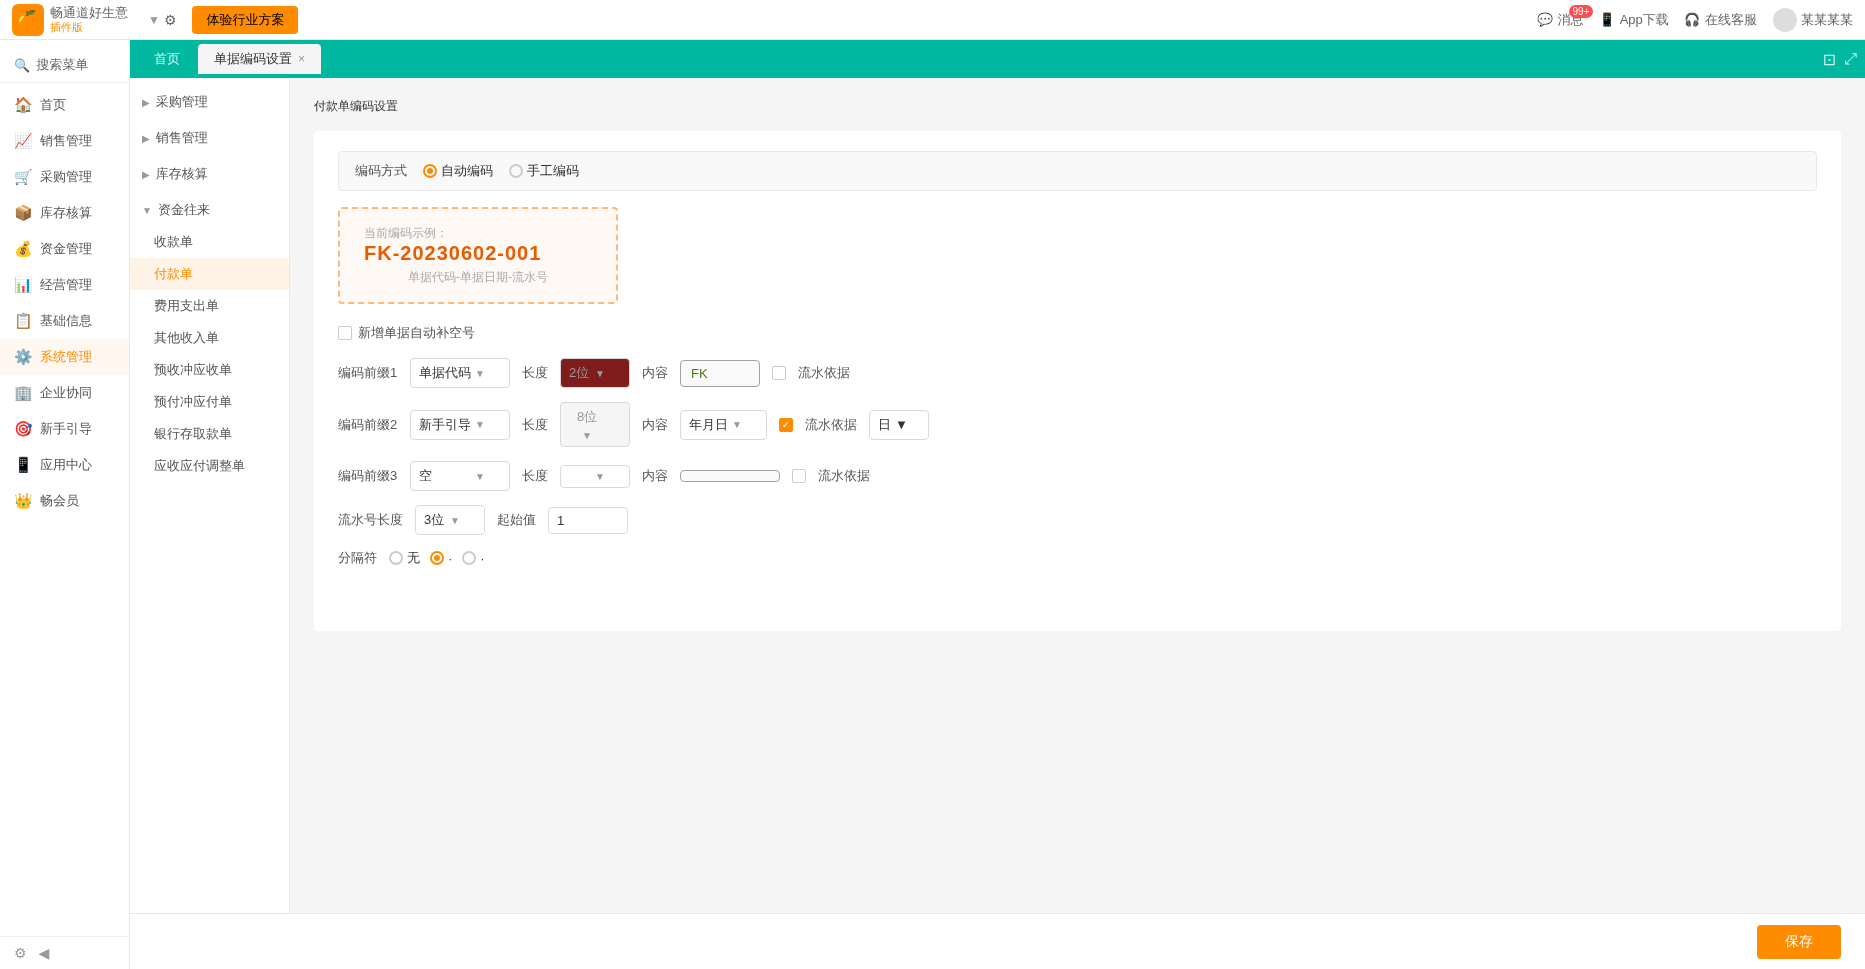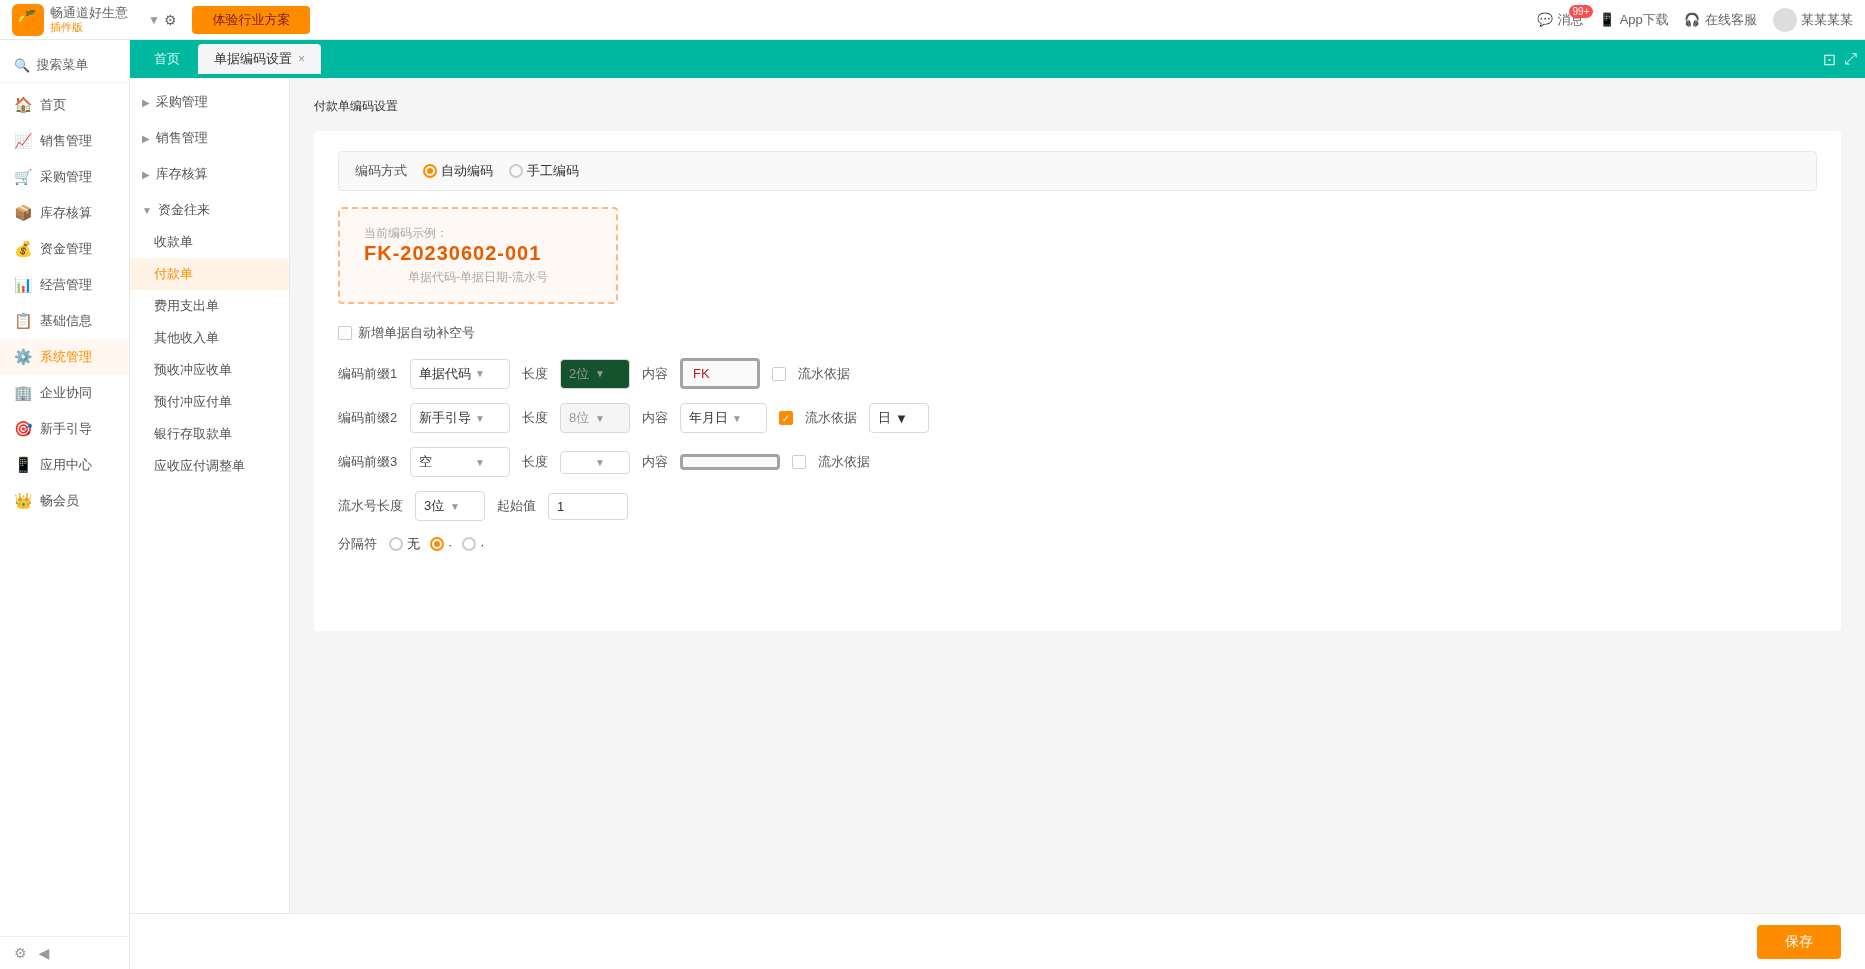--- a/index.html
+++ b/index.html
@@ -20,24 +20,24 @@
     .top-bar-left { display: flex; align-items: center; gap: 8px; flex: 1; }
     .top-bar-brand { display: flex; align-items: center; gap: 6px; }
     .brand-icon { width: 32px; height: 32px; background: #ff8c00; border-radius: 6px; display: flex; align-items: center; justify-content: center; color: white; font-size: 18px; }
     .brand-text { font-size: 13px; color: #666; line-height: 1.2; }
     .brand-sub { font-size: 11px; color: #ff8c00; }
     .top-bar-nav { display: flex; align-items: center; gap: 4px; margin-left: 12px; }
     .nav-arrow { color: #999; font-size: 12px; cursor: pointer; }
     .nav-gear { color: #666; font-size: 14px; cursor: pointer; }
     .trial-btn {
       background: #ff8c00;
-      color: #7f1d1d;
+      color: #000000;
       border: none;
       border-radius: 4px;
-      padding: 5px 20px;
+      padding: 5px 14px;
       font-size: 13px;
       cursor: pointer;
       margin-left: 8px;
     }
     .top-bar-right { display: flex; align-items: center; gap: 16px; }
     .top-right-item { display: flex; align-items: center; gap: 4px; font-size: 13px; color: #666; cursor: pointer; position: relative; }
     .badge {
       background: #ff4d4f;
       color: white;
       border-radius: 8px;
@@ -273,25 +273,25 @@
       min-width: 100px;
       display: flex;
       align-items: center;
       justify-content: space-between;
       gap: 4px;
     }
     .select-arrow { color: #999; font-size: 10px; }
     .length-label { font-size: 13px; color: #555; }
     .content-label { font-size: 13px; color: #555; }
     .content-value {
-      border: 3px solid #a3a3a3;
+      border: 1px solid #a3a3a3;
       border-radius: 4px;
       padding: 5px 10px;
       font-size: 13px;
-      color: #b91c1c;
+      color: #4d7c0f;
       min-width: 80px;
       background: #fafafa;
     }
     .checkbox-inline {
       width: 14px; height: 14px;
       border: 1px solid #ccc;
       border-radius: 2px;
       cursor: pointer;
       flex-shrink: 0;
     }
@@ -554,39 +554,39 @@
           </div>
 
           
           <div class="form-row">
             <span class="form-row-label">编码前缀1</span>
             <div class="select-box">
               <span>单据代码</span>
               <span class="select-arrow">▼</span>
             </div>
             <span class="length-label">长度</span>
-            <div class="select-box" style="min-width:70px;background:#14532d;color:#999;">
+            <div class="select-box" style="min-width:70px;background:#7f1d1d;color:#999;">
               <span>2位</span>
               <span class="select-arrow">▼</span>
             </div>
             <span class="content-label">内容</span>
             <div class="content-value">FK</div>
             <div class="checkbox-inline"></div>
             <span class="checkbox-text">流水依据</span>
           </div>
 
           
           <div class="form-row">
             <span class="form-row-label">编码前缀2</span>
             <div class="select-box">
               <span>新手引导</span>
               <span class="select-arrow">▼</span>
             </div>
             <span class="length-label">长度</span>
-            <div class="select-box" style="min-width:70px;background:#f5f5f5;color:#999;">
+            <div class="select-box" style="min-width:70px;background:#f5f5f5;color:#999;flex-direction:column;">
               <span>8位</span>
               <span class="select-arrow">▼</span>
             </div>
             <span class="content-label">内容</span>
             <div class="select-box" style="min-width:80px;">
               <span>年月日</span>
               <span class="select-arrow">▼</span>
             </div>
             <div class="checkbox-inline checked">✓</div>
             <span class="checkbox-text">流水依据</span>

